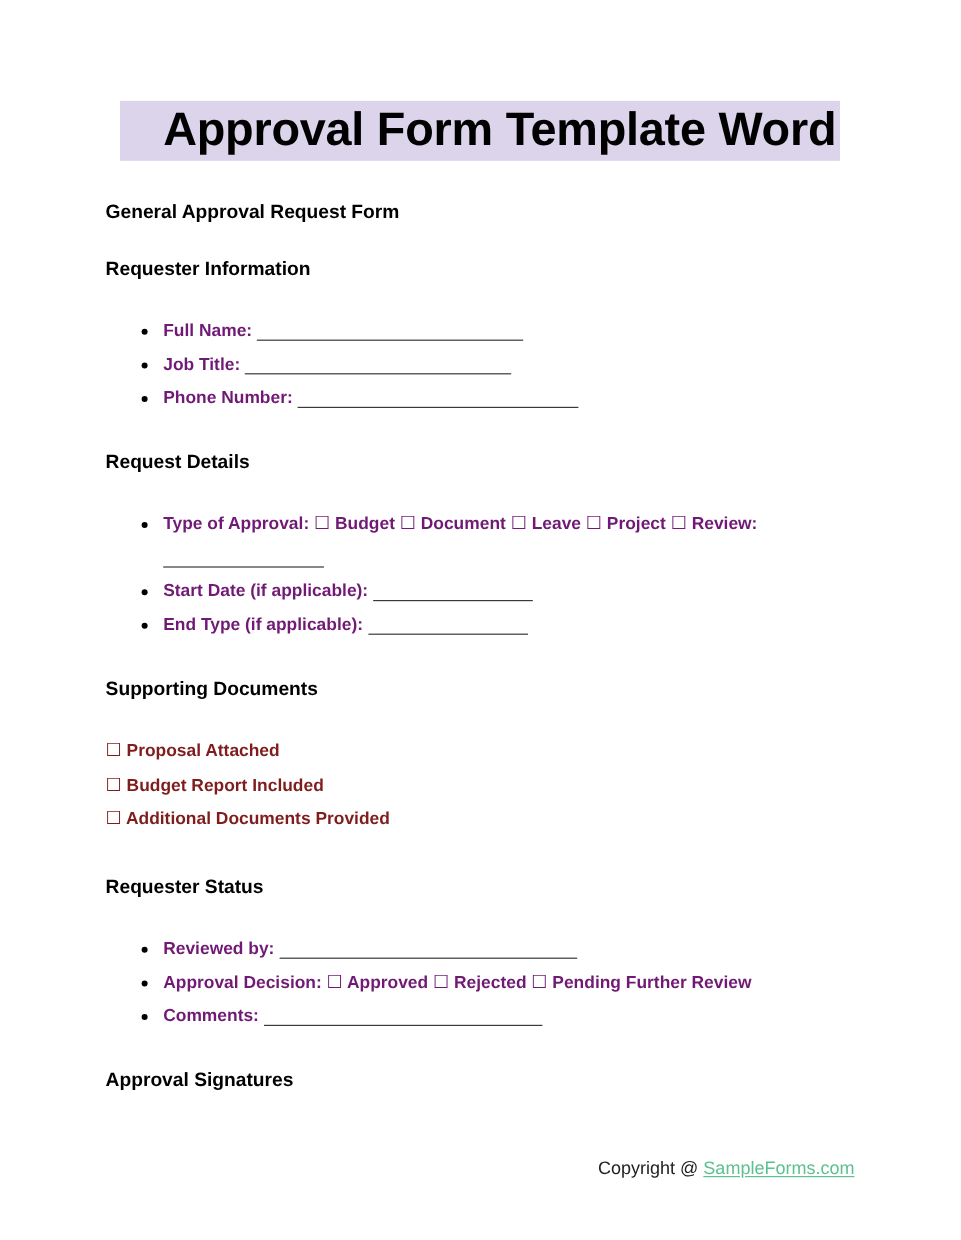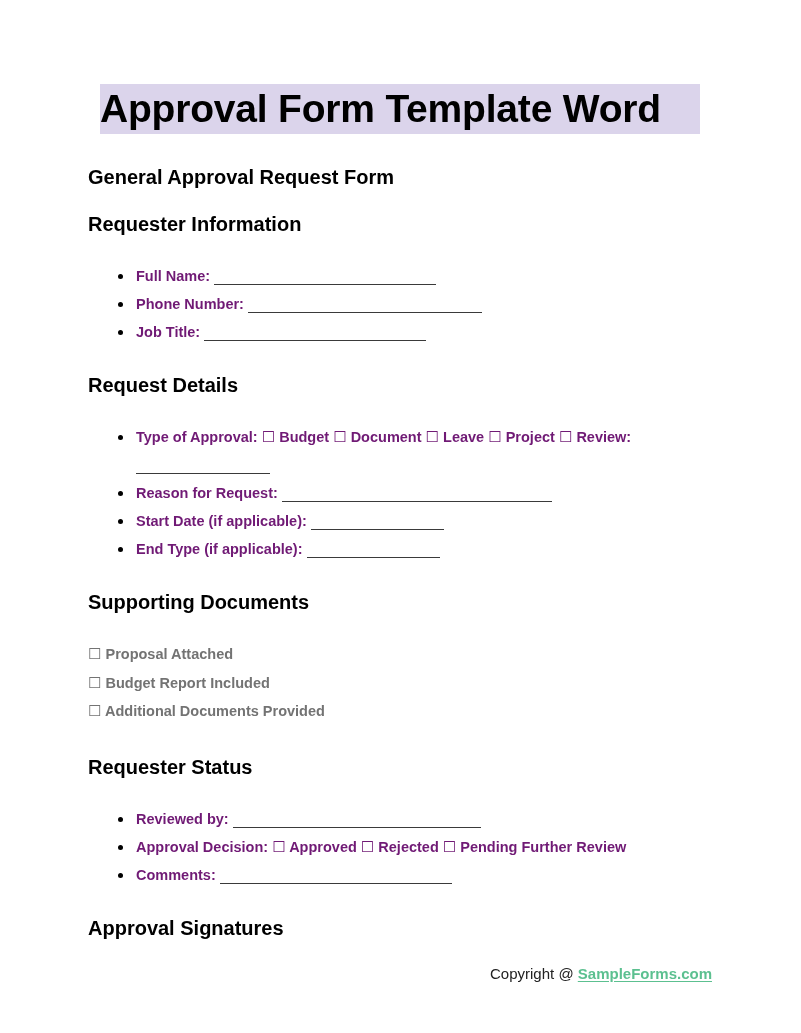--- a/index.html
+++ b/index.html
@@ -30,32 +30,33 @@
     width: 600px;
     height: 50px;
     box-sizing: border-box;
     background: #dbd4eb;
     font-size: 39px;
     font-weight: bold;
     line-height: 50px;
     letter-spacing: -0.2px;
     white-space: nowrap;
     color: #000000;
+    padding-left: 36px;
   }
 
   
   .content {
     position: absolute;
     left: 88px;
     top: 168px;
     width: 640px;
   }
 
   .h-section {
-    font-size: 20px;
+    font-size: 16px;
     font-weight: bold;
     line-height: 19px;
     margin: 0;
     color: #000000;
   }
 
   .gap-sm { height: 28px; }
   .gap-md { height: 30px; }
   .gap-lg { height: 32px; }
 
@@ -97,37 +98,37 @@
 
   .cbox {
     font-weight: normal;
     font-size: 15px;
   }
 
   .checkline {
     font-size: 14.5px;
     font-weight: bold;
     line-height: 27.5px;
-    color: #737373;
+    color: #7f1d1d;
     margin: 0;
   }
 
   
   .footer {
     position: absolute;
     left: 0;
     top: 963px;
     width: 712px;
     text-align: right;
     font-size: 15px;
     color: #222222;
     line-height: 22px;
   }
   .footer .brand {
-    font-weight: bold;
+    font-weight: normal;
     color: #5cc090;
     text-decoration: underline;
     text-underline-offset: 2px;
   }
 </style>
 </head>
 <body>
 
 <div class="page">
 
@@ -142,26 +143,26 @@
     <div class="h-section">Requester Information</div>
 
     <div class="gap-sm"></div>
 
     <ul class="bullets">
       <li>
         <span>Full Name:</span>
         <span class="rule" style="width:222px"></span>
       </li>
       <li>
+        <span>Job Title:</span>
+        <span class="rule" style="width:222px"></span>
+      </li>
+      <li>
         <span>Phone Number:</span>
         <span class="rule" style="width:234px"></span>
-      </li>
-      <li>
-        <span>Job Title:</span>
-        <span class="rule" style="width:222px"></span>
       </li>
     </ul>
 
     <div class="gap-md"></div>
 
     <div class="h-section">Request Details</div>
 
     <div class="gap-sm"></div>
 
     <ul class="bullets">
@@ -175,24 +176,20 @@
         <span>Leave</span>
         <span class="cbox">☐</span>
         <span>Project</span>
         <span class="cbox">☐</span>
         <span>Review:</span>
         <span class="wrap-line">
           <span class="rule" style="width:134px"></span>
         </span>
       </li>
       <li>
-        <span>Reason for Request:</span>
-        <span class="rule" style="width:270px"></span>
-      </li>
-      <li>
         <span>Start Date (if applicable):</span>
         <span class="rule" style="width:133px"></span>
       </li>
       <li>
         <span>End Type (if applicable):</span>
         <span class="rule" style="width:133px"></span>
       </li>
     </ul>
 
     <div class="gap-md"></div>

